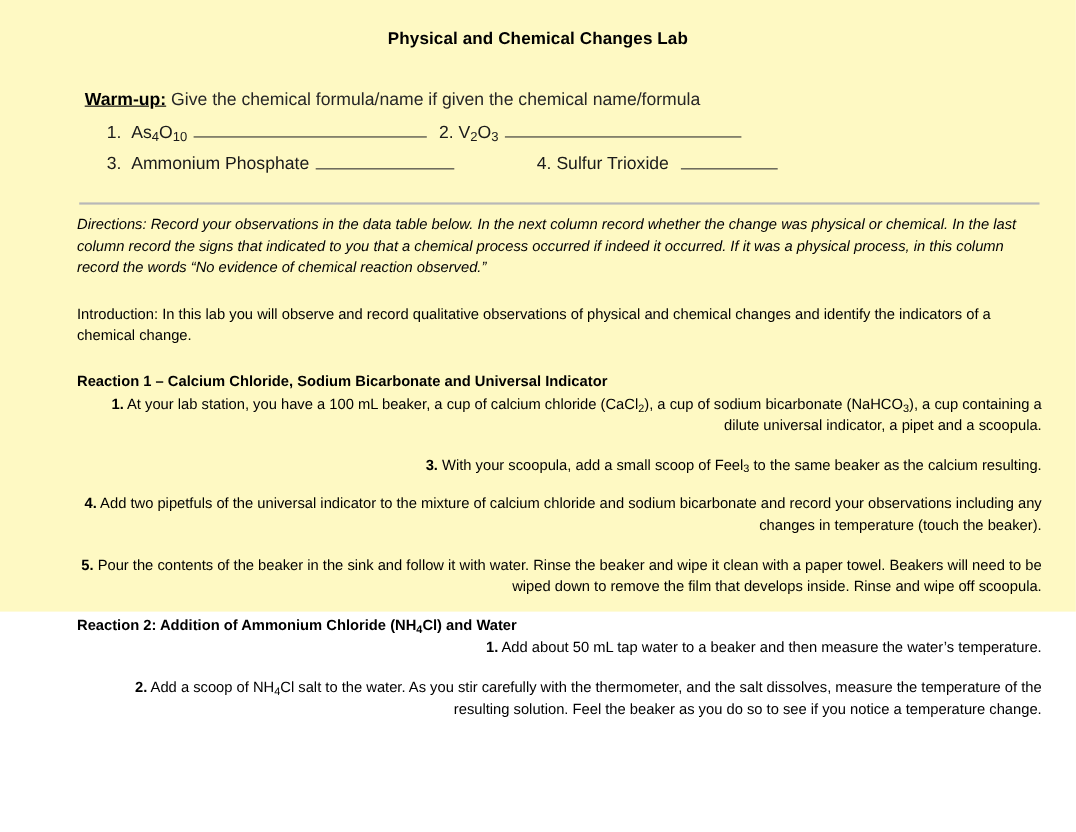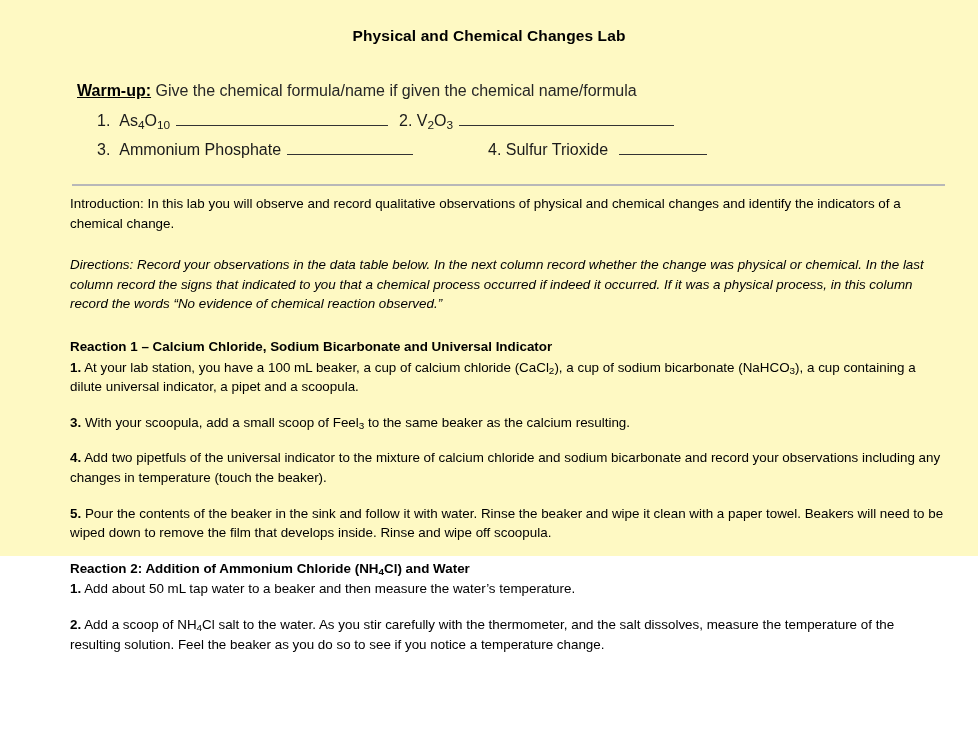--- a/index.html
+++ b/index.html
@@ -111,20 +111,21 @@
   }
   .para.italic {
     font-style: italic;
   }
   .rxn-heading {
     font-weight: bold;
     margin: 0 0 1px 0;
   }
   .step {
     margin: 0 0 16px 0;
+    text-align: right;
   }
   .step .sn {
     font-weight: bold;
   }
   .gap-intro { margin-bottom: 22px; }
   .gap-dir { margin-bottom: 23px; }
   sub {
     font-size: 0.74em;
     line-height: 0;
     vertical-align: -0.24em;
@@ -154,23 +155,23 @@
         <span class="wi w-r2c2"><span class="num">4.</span>&nbsp;<span>Sulfur Trioxide</span>&nbsp;<span class="blank blank-d"></span></span>
       </div>
 
     </div>
   </div>
 
   <div class="divider"></div>
 
   <div class="body-area">
 
+    <p class="para italic gap-dir">Directions: Record your observations in the data table below. In the next column record whether the change was physical or chemical. In the last column record the signs that indicated to you that a chemical process occurred if indeed it occurred. If it was a physical process, in this column record the words “No evidence of chemical reaction observed.”</p>
+
     <p class="para gap-intro">Introduction: In this lab you will observe and record qualitative observations of physical and chemical changes and identify the indicators of a chemical change.</p>
-
-    <p class="para italic gap-dir">Directions: Record your observations in the data table below. In the next column record whether the change was physical or chemical. In the last column record the signs that indicated to you that a chemical process occurred if indeed it occurred. If it was a physical process, in this column record the words “No evidence of chemical reaction observed.”</p>
 
     <p class="rxn-heading">Reaction 1 – Calcium Chloride, Sodium Bicarbonate and Universal Indicator</p>
 
     <p class="step"><span class="sn">1.</span><span> At your lab station, you have a 100 mL beaker, a cup of calcium chloride (CaCl</span><sub>2</sub><span>), a cup of sodium bicarbonate (NaHCO</span><sub>3</sub><span>), a cup containing a dilute universal indicator, a pipet and a scoopula.</span></p>
 
 
     <p class="step"><span class="sn">3.</span><span> With your scoopula, add a small scoop of Feel</span><sub>3</sub><span> to the same beaker as the calcium resulting.</span></p>
 
     <p class="step"><span class="sn">4.</span><span> Add two pipetfuls of the universal indicator to the mixture of calcium chloride and sodium bicarbonate and record your observations including any changes in temperature (touch the beaker).</span></p>
 

